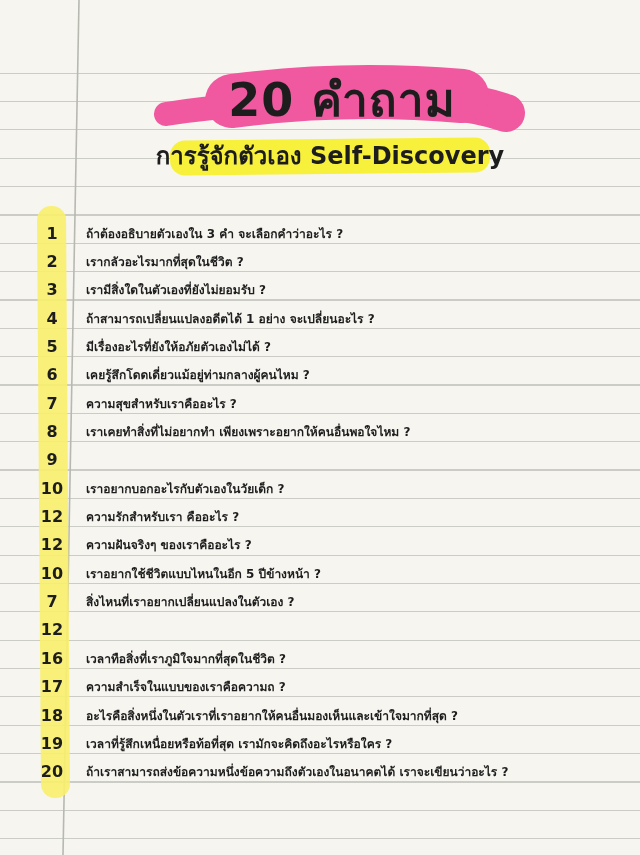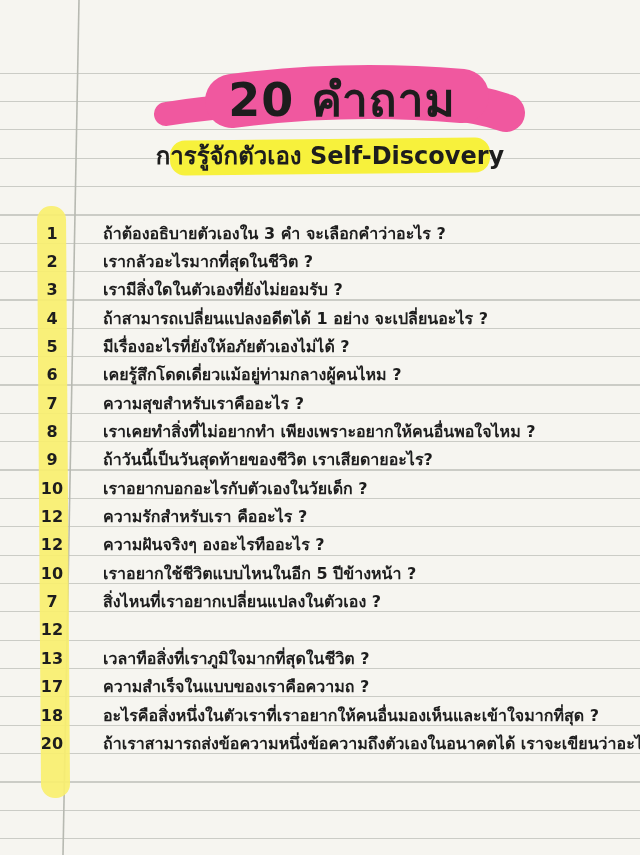--- a/index.html
+++ b/index.html
@@ -86,22 +86,22 @@
     display: inline-block;
     margin-left: 36px;
     width: 32px;
     text-align: center;
     font-size: 16px;
     font-weight: 700;
     flex: 0 0 auto;
   }
   .q {
     display: inline-block;
-    margin-left: 35px;
-    font-size: 16px;
+    margin-left: 18px;
+    font-size: 12px;
     font-weight: 700;
     flex: 0 0 auto;
   }
 </style>
 </head>
 <body>
 
 <div class="page">
 
   <div class="rules"></div>
@@ -155,67 +155,70 @@
       <span class="q">ความสุขสำหรับเราคืออะไร ?</span>
     </div>
 
     <div class="row">
       <span class="num">8</span>
       <span class="q">เราเคยทำสิ่งที่ไม่อยากทำ เพียงเพราะอยากให้คนอื่นพอใจไหม ?</span>
     </div>
 
     <div class="row">
       <span class="num">9</span>
-      <span class="q">ถ้าวันนี้เป็นวันสุดท้ายของชีวิต เราเสียดายอะไร?</span>
     </div>
 
     <div class="row">
       <span class="num">10</span>
       <span class="q">เราอยากบอกอะไรกับตัวเองในวัยเด็ก ?</span>
     </div>
 
     <div class="row">
       <span class="num">12</span>
       <span class="q">ความรักสำหรับเรา คืออะไร ?</span>
     </div>
 
     <div class="row">
       <span class="num">12</span>
-      <span class="q">ความฝันจริงๆ องอะไรทืออะไร ?</span>
+      <span class="q">ความฝันจริงๆ ของเราคืออะไร ?</span>
     </div>
 
     <div class="row">
       <span class="num">10</span>
       <span class="q">เราอยากใช้ชีวิตแบบไหนในอีก 5 ปีข้างหน้า ?</span>
     </div>
 
     <div class="row">
       <span class="num">7</span>
       <span class="q">สิ่งไหนที่เราอยากเปลี่ยนแปลงในตัวเอง ?</span>
     </div>
 
     <div class="row">
       <span class="num">12</span>
     </div>
 
     <div class="row">
-      <span class="num">13</span>
+      <span class="num">16</span>
       <span class="q">เวลาทือสิ่งที่เราภูมิใจมากที่สุดในชีวิต ?</span>
     </div>
 
     <div class="row">
       <span class="num">17</span>
       <span class="q">ความสำเร็จในแบบของเราคือความถ ?</span>
     </div>
 
     <div class="row">
       <span class="num">18</span>
       <span class="q">อะไรคือสิ่งหนึ่งในตัวเราที่เราอยากให้คนอื่นมองเห็นและเข้าใจมากที่สุด ?</span>
     </div>
 
+    <div class="row">
+      <span class="num">19</span>
+      <span class="q">เวลาที่รู้สึกเหนื่อยหรือท้อที่สุด เรามักจะคิดถึงอะไรหรือใคร ?</span>
+    </div>
 
     <div class="row">
       <span class="num">20</span>
       <span class="q">ถ้าเราสามารถส่งข้อความหนึ่งข้อความถึงตัวเองในอนาคตได้ เราจะเขียนว่าอะไร ?</span>
     </div>
   </div>
 
 </div>
 
 </body></html>

